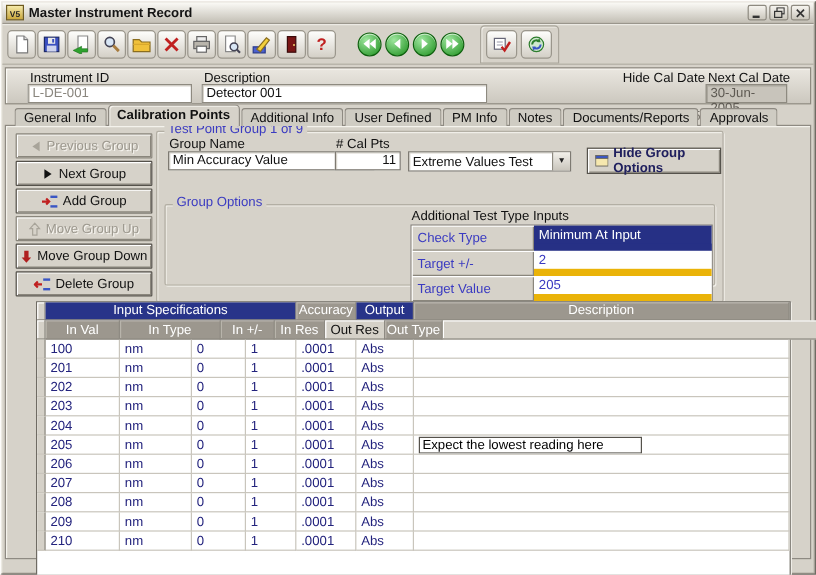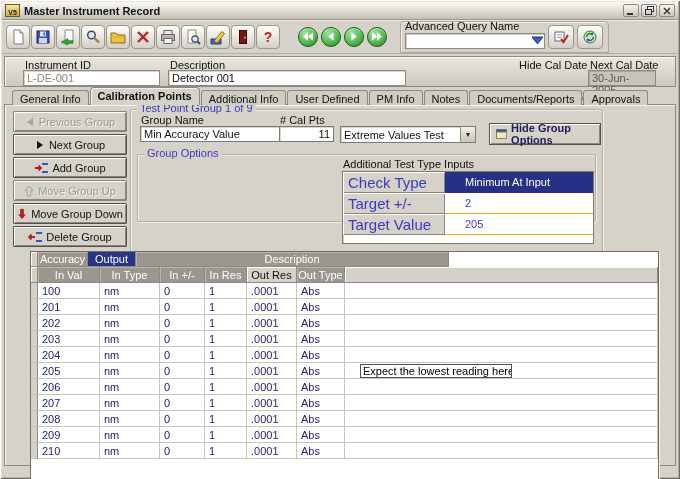--- a/index.html
+++ b/index.html
@@ -79,43 +79,43 @@
   .dropdown .dd-text{flex:1;padding-left:3px;color:#111;white-space:nowrap;overflow:hidden;}
   .dd-btn{width:15px;height:15px;background:linear-gradient(#f2f0ea,#c9c5bc);border-left:1px solid #8e8a80;
     display:flex;align-items:center;justify-content:center;font-size:7px;color:#222;}
   .hide-btn{position:absolute;height:22px;background:#d6d2c9;border:1px solid #55524b;
     box-shadow:inset 1px 1px 0 #fff, inset -1px -1px 0 #8a867c;
     display:flex;align-items:center;justify-content:center;gap:4px;
     font-size:11px;font-weight:bold;color:#20205e;padding:0 6px;}
 
   .ati-wrap{position:absolute;background:#fff;border:1px solid #7e7a72;box-shadow:inset 1px 1px 0 #cfccc4;}
   .ati-row{display:flex;height:21px;}
-  .ati-label{width:102px;background:#d6d2c9;color:#3b3bc1;font-size:15px;display:flex;align-items:center;
+  .ati-label{width:102px;background:#d6d2c9;color:#3b3bc1;font-size:11px;display:flex;align-items:center;
     padding-left:5px;box-shadow:inset 1px 1px 0 #fff, inset -1px -1px 0 #8a867c;flex:0 0 auto;}
-  .ati-value{flex:1;font-size:11px;display:flex;align-items:center;padding-left:20px;color:#3b3bc1;
-    border-bottom:1px solid #eab308;background:#fff;}
+  .ati-value{flex:1;font-size:11px;display:flex;align-items:center;padding-left:4px;color:#3b3bc1;
+    border-bottom:6px solid #eab308;background:#fff;}
   .ati-value.selected{background:#263085;color:#fff;border-bottom-color:#263085;}
 
   
   .grid{position:absolute;left:25px;top:146px;width:629px;height:312px;background:#fff;
     border:1px solid #6f6b63;box-shadow:1px 1px 0 #f0eee8;}
   .g-row{display:flex;}
   .g-cell{display:flex;align-items:center;justify-content:center;font-size:11px;flex:0 0 auto;
     border-right:1px solid #8e8a82;border-bottom:1px solid #8e8a82;overflow:hidden;white-space:nowrap;}
   .hdr-navy{background:#283489;color:#fff;}
   .hdr-gray{background:#9c978e;color:#fff;box-shadow:inset 1px 1px 0 #b8b4ab;}
   .hdr-light{background:#d5d1c8;color:#111;box-shadow:inset 1px 1px 0 #fff;}
   .g-grouphdr{height:15px;}
   .g-subhdr{height:16px;}
   .g-data{height:16px;background:#fff;}
   .g-data .g-cell{border-right:1px solid #c9c5bc;border-bottom:1px solid #c9c5bc;
     justify-content:flex-start;padding-left:4px;color:#23237d;}
   .g-data .g-sel{background:#d5d1c8;border-right:1px solid #8e8a82;padding:0;}
   .desc-box{border:1px solid #55524b;height:14px;line-height:12px;padding:0 2px;color:#000;
-    background:#fff;width:152px;font-size:11px;overflow:hidden;white-space:nowrap;margin-left:11px;}
+    background:#fff;width:186px;font-size:11px;overflow:hidden;white-space:nowrap;}
 </style>
 </head>
 <body>
 
 <div class="window">
 
   <div class="titlebar">
     <div class="title-icon">V5</div>
     <span class="title-text">Master Instrument Record</span>
     <span id="winControls" style="display:flex;">
@@ -264,31 +264,20 @@
         <div class="navbtn">
           <span style="display: flex;">
             <svg width="12" height="11" viewBox="0 0 14 12">
               <polygon points="1,1 7,6 1,11" fill="#fff"></polygon>
               <polygon points="7,1 13,6 7,11" fill="#fff"></polygon>
             </svg>
           </span>
         </div>
       </span>
     <div class="query-group">
-      <div class="query-col">
-        <span class="query-label">Advanced Query Name</span>
-        <div class="combo">
-          <input value="" style="">
-          <span class="combo-arrow">
-            <svg width="11" height="9" viewBox="0 0 11 9">
-                <polygon points="0,1 11,1 5.5,8" fill="#3a5fc0" stroke="#20377e"></polygon>
-              </svg>
-          </span>
-        </div>
-      </div>
       <span id="queryButtons" style="display:flex;gap:2px;">
           <div class="tbtn small">
             <span style="display: flex;">
               <svg width="16" height="16" viewBox="0 0 16 16">
                 <rect x="2" y="3" width="9" height="9" fill="#fff" stroke="#667"></rect>
                 <path d="M4 6h5M4 8.5h5" stroke="#99a"></path>
                 <path d="M8 10l2.5 3L15 6" stroke="#c02020" stroke-width="2" fill="none"></path>
               </svg>
             </span>
           </div>
@@ -396,21 +385,21 @@
       </div>
 
       <div class="hide-btn" style="left:358px;top:13px;width:112px;">
         <svg width="14" height="12" viewBox="0 0 14 12">
             <rect x="0.5" y="0.5" width="13" height="11" fill="#f6e8ae" stroke="#6e6a60"></rect>
             <rect x="0.5" y="0.5" width="13" height="3" fill="#3a56c4" stroke="#6e6a60"></rect>
           </svg>
         <span>Hide Group Options</span>
       </div>
 
-      <div class="groupbox" style="left:6px;top:44px;width:459px;height:68px;">
+      <div class="groupbox" style="left:6px;top:60px;width:459px;height:68px;">
         <span class="gb-legend">Group Options</span>
         <span class="in-label" style="left:205px;top:3px;">Additional Test Type Inputs</span>
         <div class="ati-wrap" style="left:204px;top:16px;width:252px;height:73px;" id="atiTable">
             <div class="ati-row">
               <div class="ati-label">Check Type</div>
               <div class="ati-value selected">Minimum At Input</div>
             </div>
             <div class="ati-row">
               <div class="ati-label">Target +/-</div>
               <div class="ati-value">2</div>
@@ -420,28 +409,29 @@
               <div class="ati-value">205</div>
             </div>
           </div>
       </div>
     </div>
 
     
     <div class="grid" id="calGrid">
         <div class="g-row g-grouphdr">
           <div class="g-cell hdr-light" style="width: 7px;"></div>
+          <div class="g-cell hdr-navy" style="width: 209px;">Input Specifications</div>
           <div class="g-cell hdr-gray" style="width: 50px;">Accuracy</div>
           <div class="g-cell hdr-navy" style="width: 48px;">Output</div>
           <div class="g-cell hdr-gray" style="width: 313px;">Description</div>
         </div>
         <div class="g-row g-subhdr">
           <div class="g-cell hdr-light" style="width: 7px;"></div>
           <div class="g-cell hdr-gray" style="width: 62px;">In Val</div>
-          <div class="g-cell hdr-gray" style="width: 60px;">In Type</div>
+          <div class="g-cell hdr-gray" style="width: 84px;">In Type</div>
           <div class="g-cell hdr-gray" style="width: 45px;">In +/-</div>
           <div class="g-cell hdr-gray" style="width: 42px;">In Res</div>
           <div class="g-cell hdr-light" style="width: 50px;">Out Res</div>
           <div class="g-cell hdr-gray" style="width: 48px;">Out Type</div>
           <div class="g-cell hdr-light" style="width: 313px;"></div>
         </div>
         <div class="g-row g-data">
           <div class="g-cell g-sel" style="width: 7px;"></div>
           <div class="g-cell" style="width: 62px;">100</div>
           <div class="g-cell" style="width: 60px;">nm</div>

